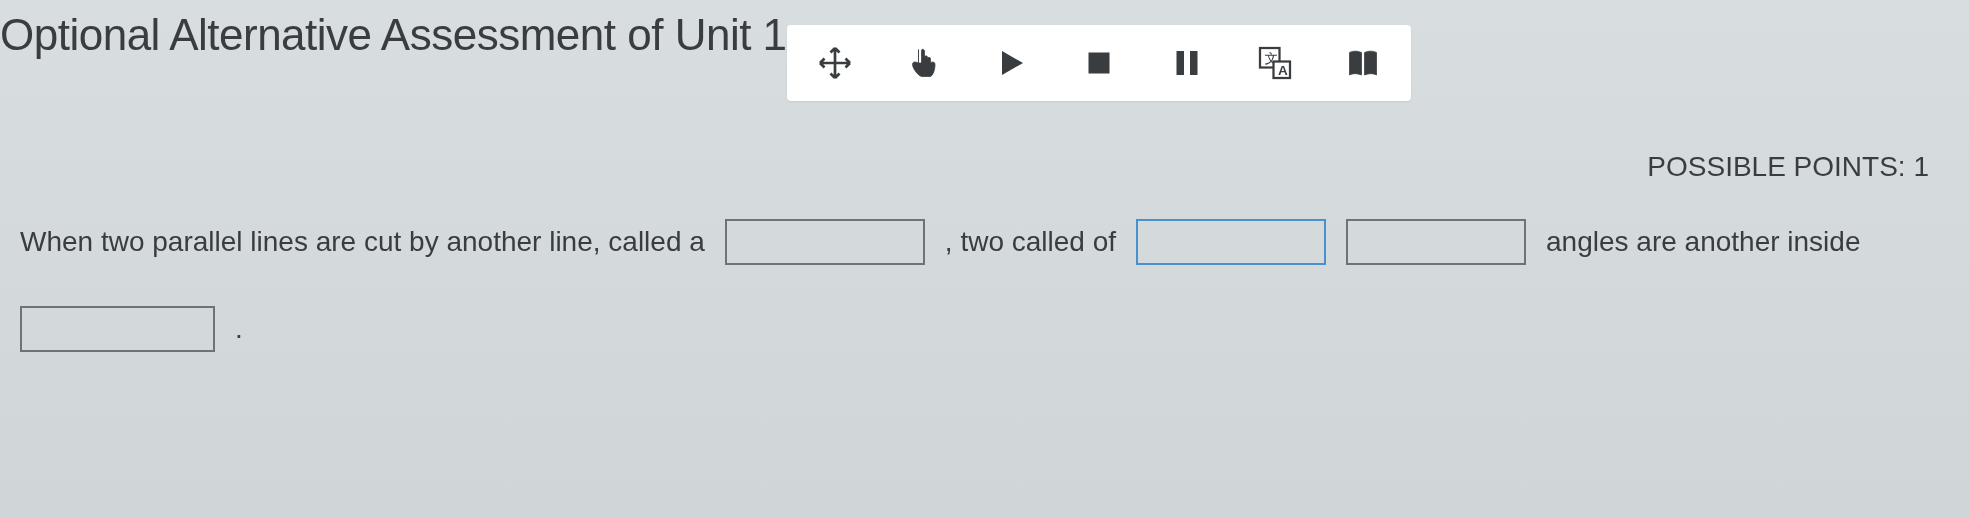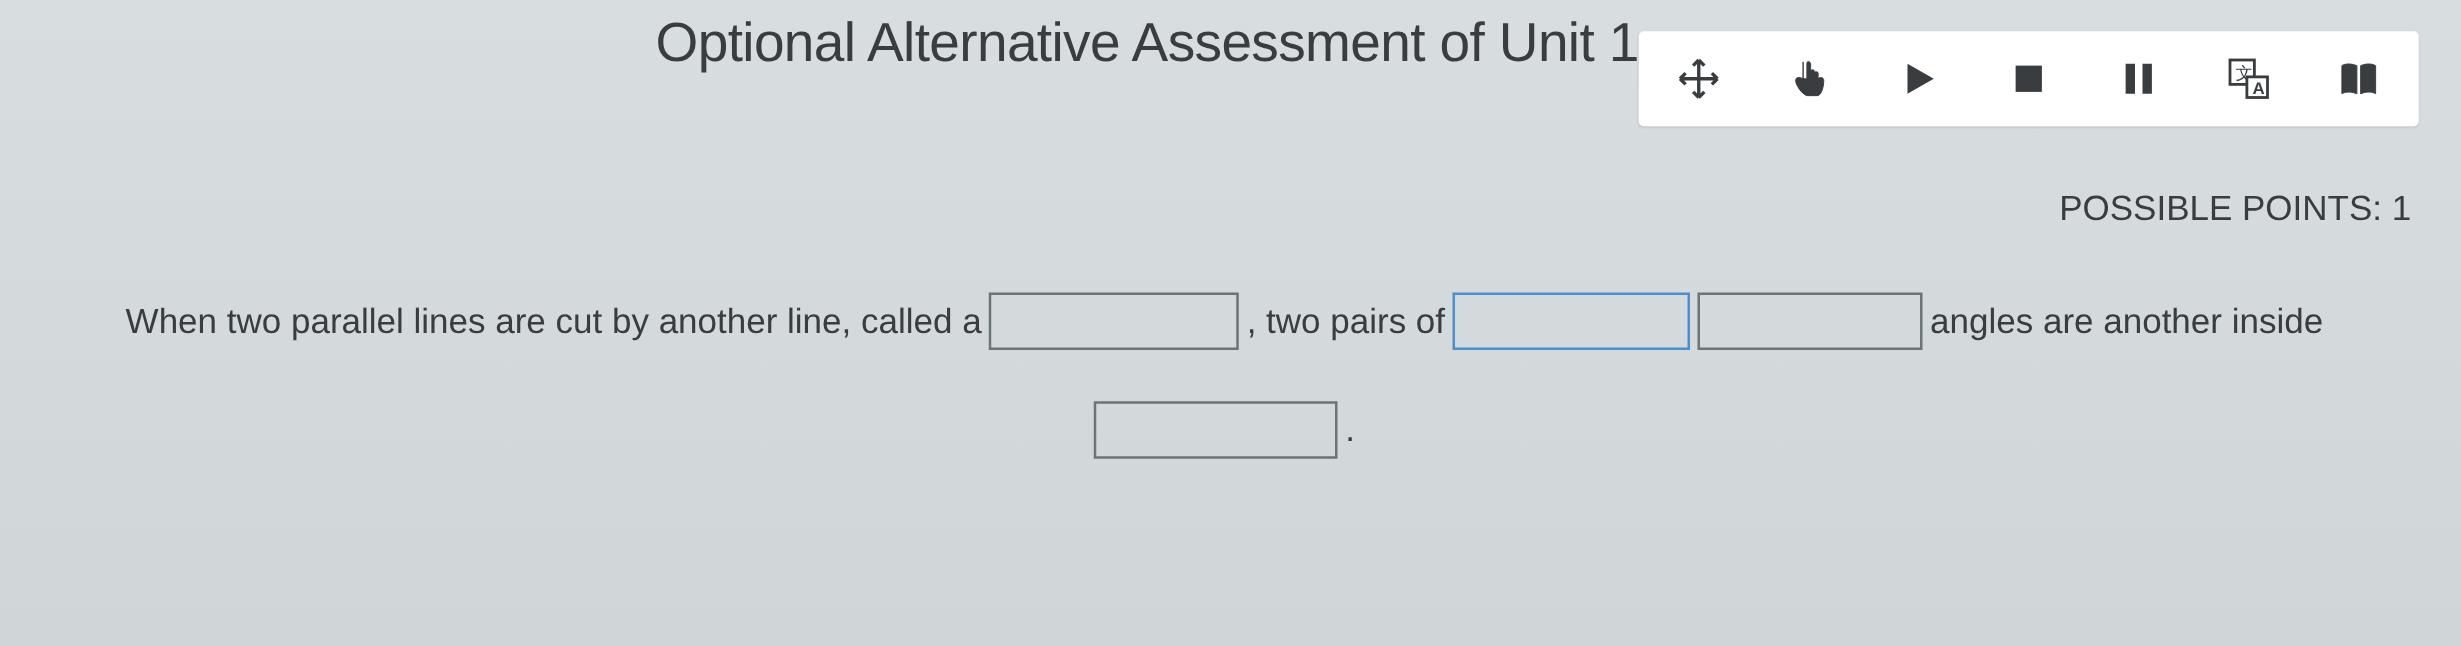--- a/index.html
+++ b/index.html
@@ -9,23 +9,23 @@
     }
     body {
       font-family: Arial, Helvetica, sans-serif;
       background: linear-gradient(to bottom, #d8dde0 0%, #d0d5d8 100%);
       width: 1969px;
       height: 517px;
       position: relative;
       overflow: hidden;
     }
     .header {
-      padding: 10px 4px 20px 0;
+      padding: 10px 16px 20px 0;
       display: flex;
-      justify-content: flex-end;
+      justify-content: flex-start;
       align-items: flex-start;
     }
     .title {
       font-size: 44px;
       font-weight: 400;
       color: #3a3d3f;
       letter-spacing: -0.5px;
     }
     .toolbar {
       background: #ffffff;
@@ -50,35 +50,34 @@
     .toolbar-icon svg {
       width: 36px;
       height: 36px;
     }
     .points-line {
       text-align: right;
       padding-right: 40px;
       font-size: 28px;
       color: #3a3d3f;
       margin-top: 30px;
-      margin-bottom: 40px;
+      margin-bottom: 25px;
     }
     .question {
       padding: 0 30px 0 20px;
       font-size: 28px;
       color: #3a3d3f;
       line-height: 2.4;
     }
     .question-line {
       display: flex;
       align-items: center;
       flex-wrap: wrap;
-      gap: 6px;
+      gap: 20px;
       margin-bottom: 20px;
-      justify-content: center;
     }
     .blank-input {
       border: 2px solid #6b7478;
       background: transparent;
       height: 46px;
       font-size: 24px;
       padding: 4px 8px;
       outline: none;
       font-family: inherit;
     }
@@ -139,21 +138,21 @@
 </div>
 
 <div class="points-line">
   <span>POSSIBLE POINTS: </span><span>1</span>
 </div>
 
 <div class="question">
   <div class="question-line">
     <span>When two parallel lines are cut by another line, called a</span>
     <input type="text" class="blank-input blank1" value="" style="">
-    <span>, two pairs of</span>
+    <span>, two called of</span>
     <input type="text" class="blank-input blank2 selected" value="" style="">
     <input type="text" class="blank-input blank3" value="" style="">
     <span>angles are another inside</span>
   </div>
   <div class="question-line">
     <input type="text" class="blank-input blank4" value="" style="">
     <span>.</span>
   </div>
 </div>
 

